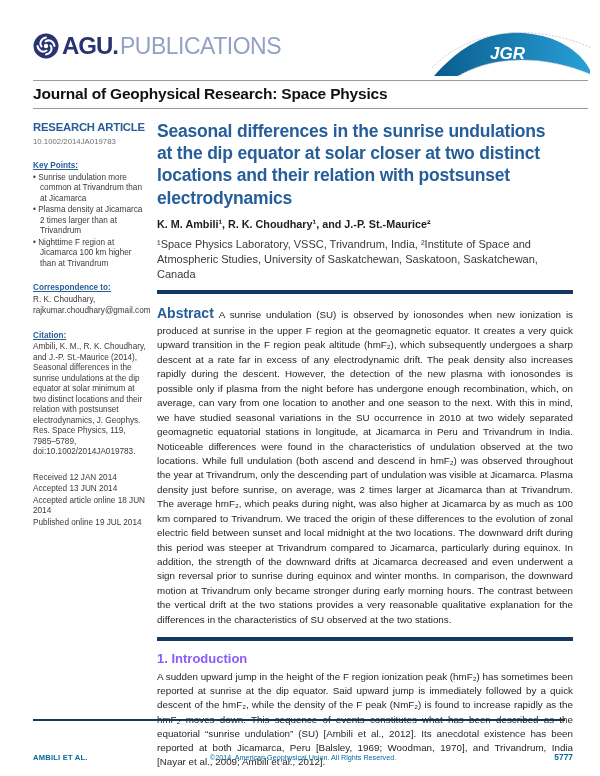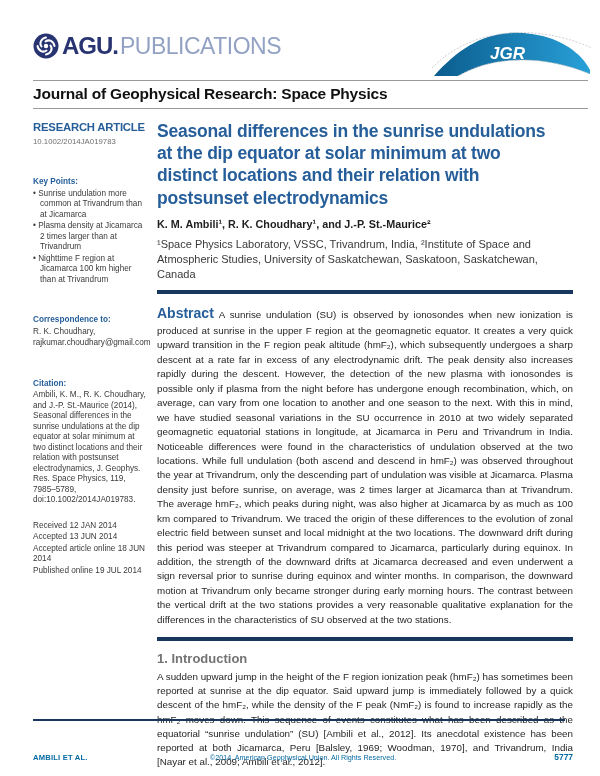--- a/index.html
+++ b/index.html
@@ -24,36 +24,36 @@
   .rule{border:none;border-top:1px solid #9b9b9b;margin:0;}
   .rule-top{margin-top:16px;}
   .journal-name{font-size:15.5px;font-weight:bold;color:#111;margin:4px 0 5px 0;letter-spacing:-0.2px;}
   
   .content{display:flex;padding:11px 27px 0 33px;gap:11px;}
   .sidebar{width:113px;flex:none;font-size:8.2px;line-height:1.28;color:#3a3a3a;}
   .main{flex:1;min-width:0;}
   
   .article-type{font-size:11.3px;font-weight:bold;color:#265e9a;letter-spacing:-0.2px;}
   .doi{font-size:7.8px;color:#6f6f6f;margin-top:3px;}
-  .sb-heading{font-weight:bold;color:#265e9a;margin-top:30px;}
+  .sb-heading{font-weight:bold;color:#265e9a;margin-top:14px;text-decoration:underline;}
   .key-points{list-style:none;margin:1px 0 0 0;padding:0;}
   .key-points li{padding-left:7px;text-indent:-7px;margin-top:1px;}
   .key-points li::before{content:"• ";}
   .sb-text{margin-top:1px;}
   .citation-text{margin-top:1px;}
   .history{margin-top:15px;}
   .history div{margin-top:1px;}
   
   .title{font-size:17.5px;line-height:1.27;font-weight:bold;color:#265e9a;margin:0;max-width:392px;letter-spacing:-0.2px;}
   .authors{font-size:10.8px;font-weight:bold;margin-top:9px;color:#1f1f1f;}
   .affiliations{font-size:11px;color:#3a3a3a;margin-top:7px;line-height:1.35;max-width:420px;}
   .divider-bar{height:4px;background:#17375e;margin-top:9px;}
   .abstract{font-size:9.8px;line-height:1.475;margin-top:9px;text-align:justify;}
   .abstract-h{font-size:14px;font-weight:bold;color:#265e9a;margin-right:5px;}
-  .section-h{font-size:13px;font-weight:bold;color:#737373;margin:10px 0 4px 0;}
+  .section-h{font-size:13px;font-weight:bold;color:#8b5cf6;margin:10px 0 4px 0;}
   .para{font-size:9.8px;line-height:1.45;margin:0 0 8px 0;text-align:justify;}
   
   .footer{position:absolute;left:33px;right:27px;bottom:14px;}
   .footer-rule{height:2px;background:#17375e;margin-right:8px;}
   .footer-row{display:flex;align-items:baseline;margin-top:10px;color:#0369a1;}
   .footer-left{font-size:7.6px;font-weight:bold;letter-spacing:0.2px;flex:none;width:130px;}
   .footer-center{font-size:7.2px;flex:1;text-align:center;margin-top:22px;}
   .footer-right{font-size:8.4px;font-weight:bold;flex:none;width:130px;text-align:right;}
 </style>
 </head>
@@ -119,21 +119,21 @@
 
       <div class="history">
         <div>Received 12 JAN 2014</div>
         <div>Accepted 13 JUN 2014</div>
         <div>Accepted article online 18 JUN 2014</div>
         <div>Published online 19 JUL 2014</div>
       </div>
     </aside>
 
     <main class="main">
-      <h1 class="title">Seasonal differences in the sunrise undulations at the dip equator at solar minimum at two distinct locations and their relation with postsunset electrodynamics</h1>
+      <h1 class="title">Seasonal differences in the sunrise undulations at the dip equator at solar closer at two distinct locations and their relation with postsunset electrodynamics</h1>
       <div class="authors">K. M. Ambili¹, R. K. Choudhary¹, and J.-P. St.-Maurice²</div>
       <div class="affiliations">¹Space Physics Laboratory, VSSC, Trivandrum, India, ²Institute of Space and Atmospheric Studies, University of Saskatchewan, Saskatoon, Saskatchewan, Canada</div>
 
       <div class="divider-bar"></div>
 
       <p class="abstract"><span class="abstract-h">Abstract</span><span>A sunrise undulation (SU) is observed by ionosondes when new ionization is produced at sunrise in the upper F region at the geomagnetic equator. It creates a very quick upward transition in the F region peak altitude (hmF₂), which subsequently undergoes a sharp descent at a rate far in excess of any electrodynamic drift. The peak density also increases rapidly during the descent. However, the detection of the new plasma with ionosondes is possible only if plasma from the night before has undergone enough recombination, which, on average, can vary from one location to another and one season to the next. With this in mind, we have studied seasonal variations in the SU occurrence in 2010 at two widely separated geomagnetic equatorial stations in longitude, at Jicamarca in Peru and Trivandrum in India. Noticeable differences were found in the characteristics of undulation observed at the two locations. While full undulation (both ascend and descend in hmF₂) was observed throughout the year at Trivandrum, only the descending part of undulation was visible at Jicamarca. Plasma density just before sunrise, on average, was 2 times larger at Jicamarca than at Trivandrum. The average hmF₂, which peaks during night, was also higher at Jicamarca by as much as 100 km compared to Trivandrum. We traced the origin of these differences to the evolution of zonal electric field between sunset and local midnight at the two locations. The downward drift during this period was steeper at Trivandrum compared to Jicamarca, particularly during equinox. In addition, the strength of the downward drifts at Jicamarca decreased and even underwent a sign reversal prior to sunrise during equinox and winter months. In comparison, the downward motion at Trivandrum only became stronger during early morning hours. The contrast between the vertical drift at the two stations provides a very reasonable qualitative explanation for the differences in the characteristics of SU observed at the two stations.</span></p>
 
       <div class="divider-bar"></div>
 
       <h2 class="section-h">1. Introduction</h2>

